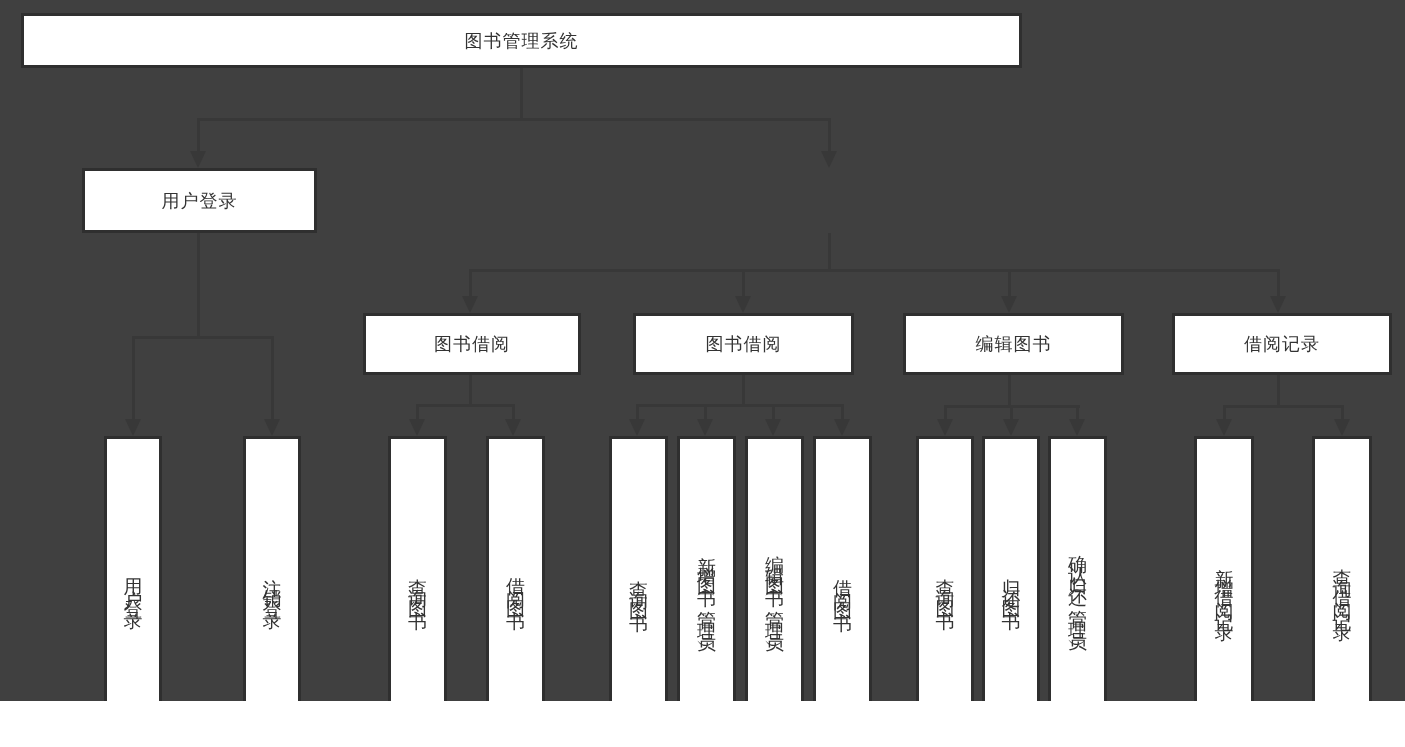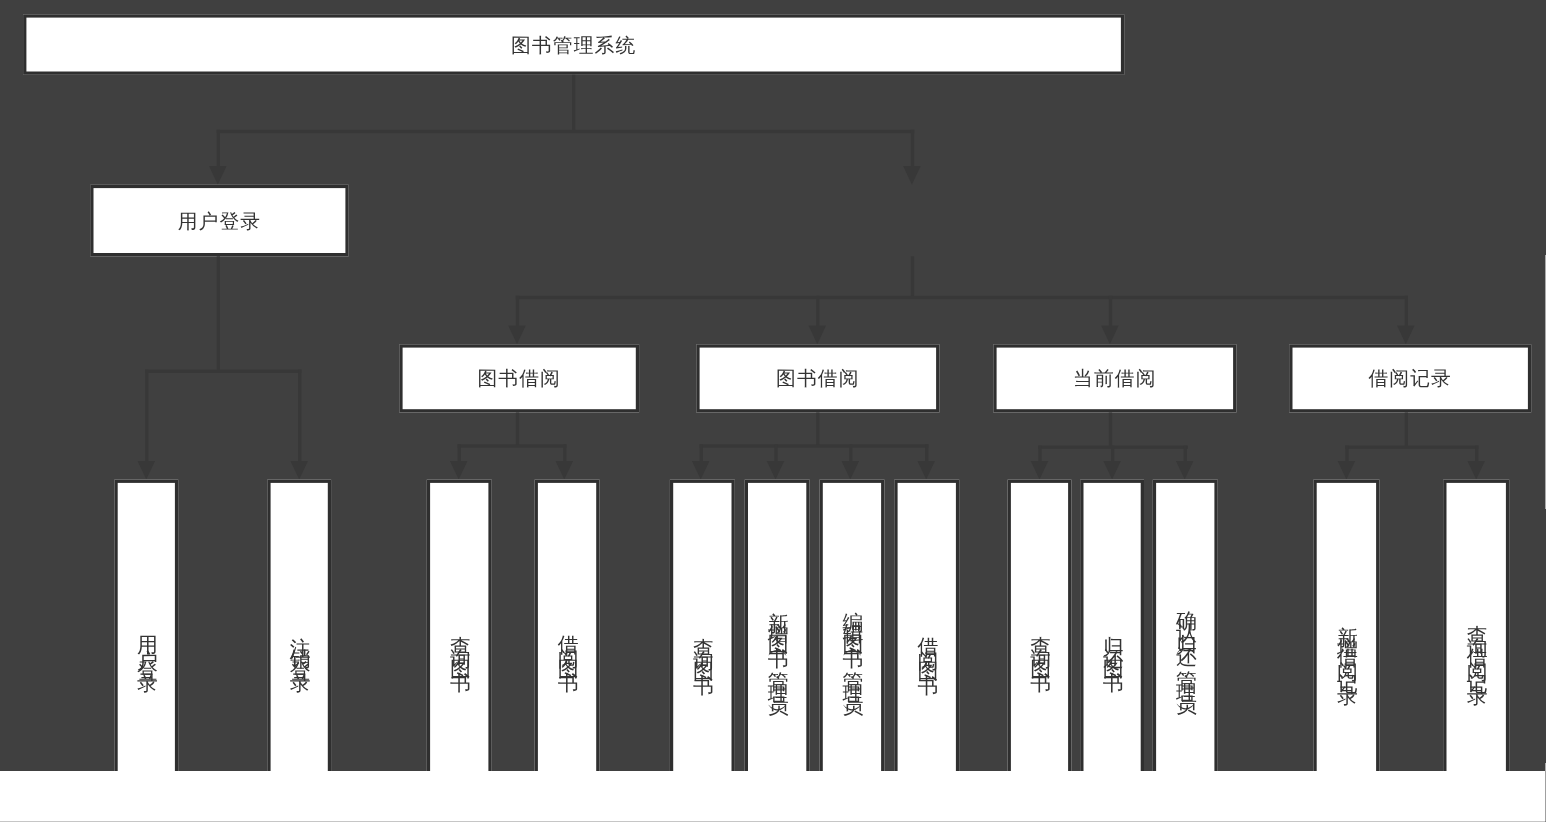--- a/index.html
+++ b/index.html
@@ -93,21 +93,21 @@
   <div class="vl" style="left:1277px;top:269px;height:28px;"></div>
   <div class="arrow" style="left:1270px;top:296px;"></div>
 
   <div class="hnode" style="left:363px;top:313px;width:218px;height:62px;">
     <span>图书借阅</span>
   </div>
   <div class="hnode" style="left:633px;top:313px;width:221px;height:62px;text-align:center;">
     <span>图书借阅</span>
   </div>
   <div class="hnode" style="left:903px;top:313px;width:221px;height:62px;">
-    <span>当前借阅</span>
+    <span>编辑图书</span>
   </div>
   <div class="hnode" style="left:1172px;top:313px;width:220px;height:62px;">
     <span>借阅记录</span>
   </div>
 
   <div class="vl" style="left:469px;top:375px;height:30px;"></div>
   <div class="hl" style="left:416px;top:404px;width:99px;"></div>
   <div class="vl" style="left:416px;top:404px;height:18px;"></div>
   <div class="arrow" style="left:409px;top:419px;"></div>
   <div class="vl" style="left:512px;top:404px;height:18px;"></div>

